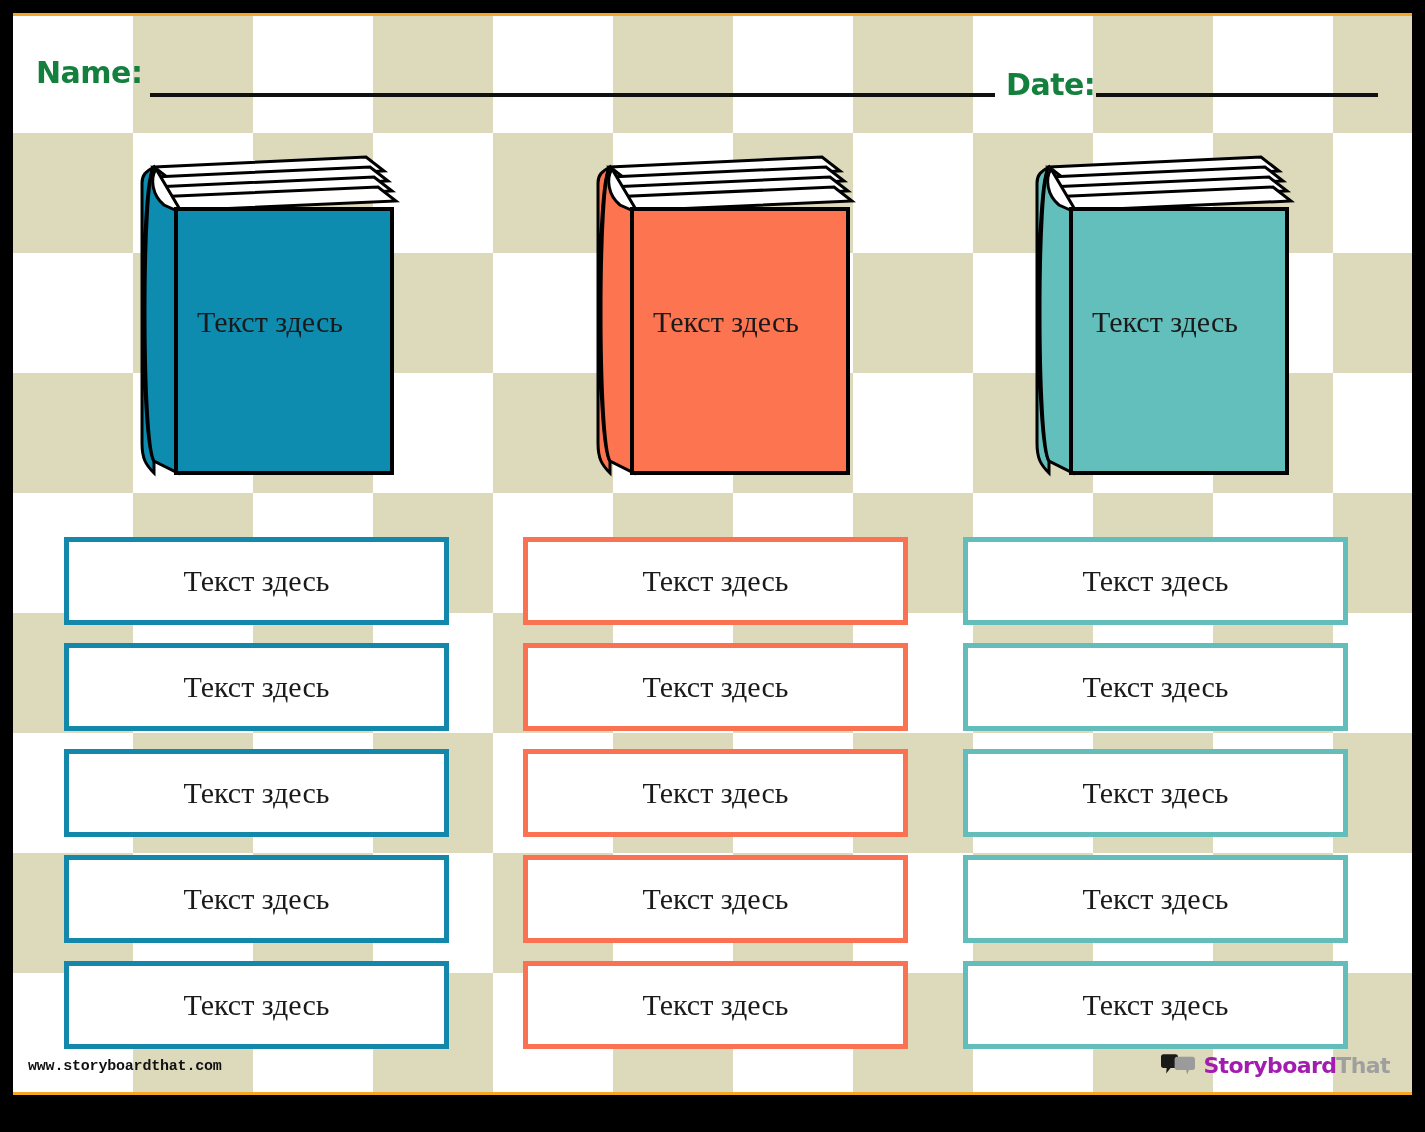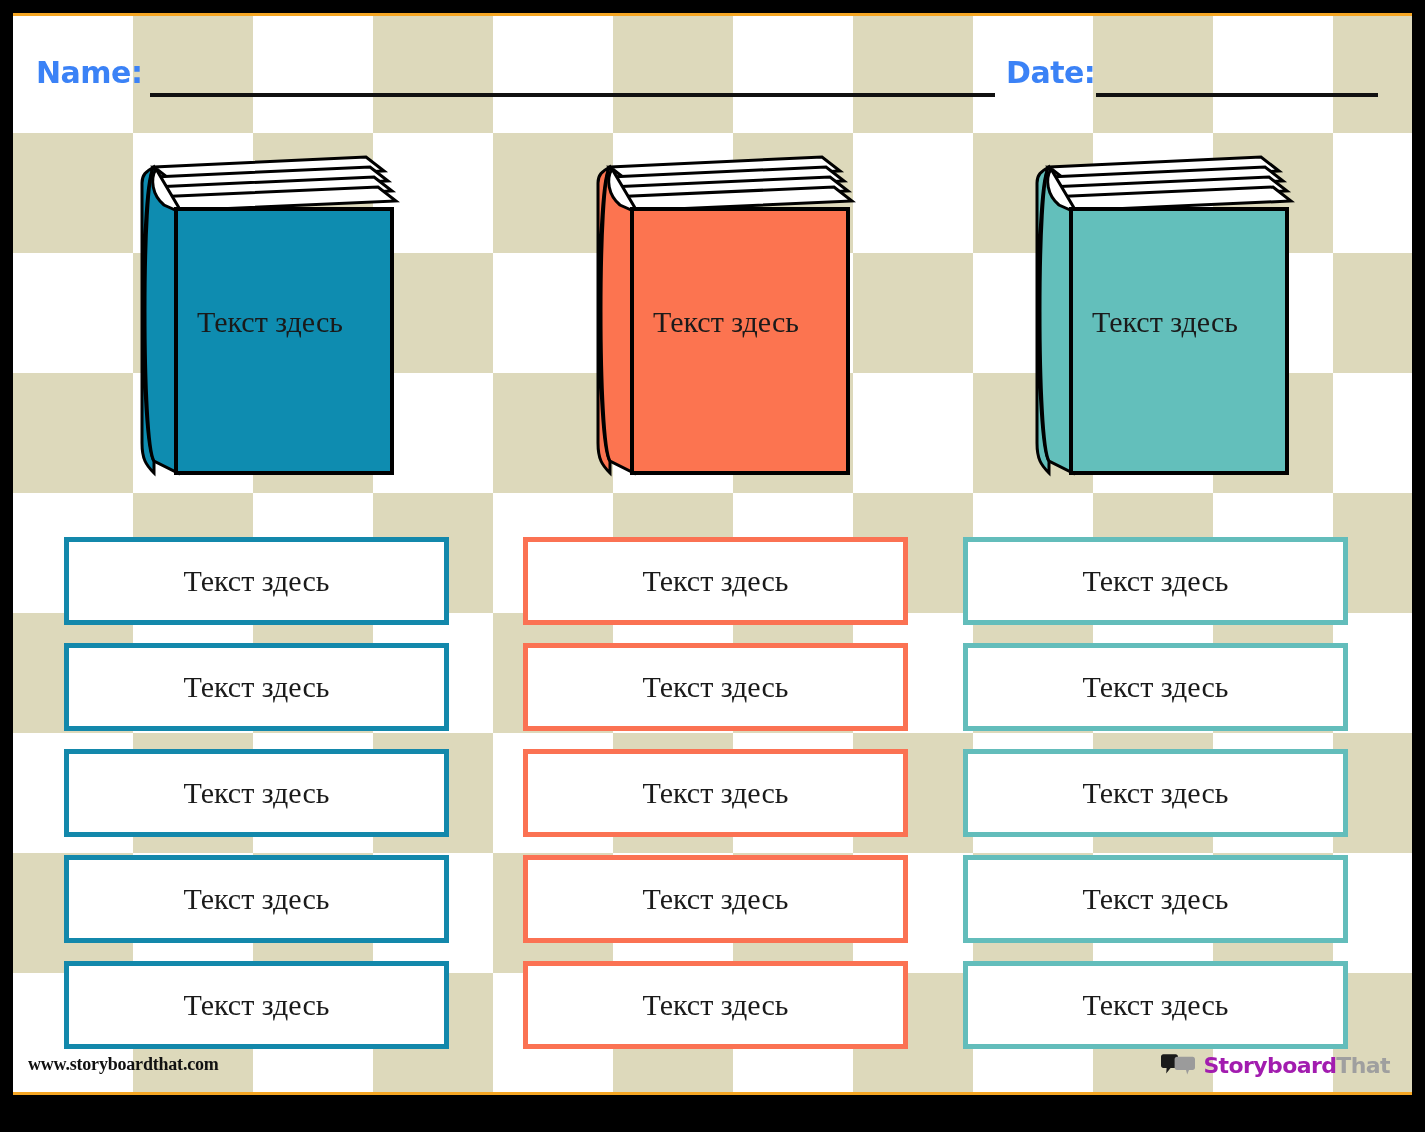--- a/index.html
+++ b/index.html
@@ -54,32 +54,32 @@
     position: absolute;
     left: 0; top: 36px;
     width: 100%;
     height: 56px;
   }
   .hdr-label {
     position: absolute;
     font-family: "DejaVu Sans", sans-serif;
     font-weight: bold;
     font-size: 30px;
-    color: #3b82f6;
+    color: #15803d;
     letter-spacing: -0.5px;
     white-space: nowrap;
   }
   #name-label { left: 23px; top: 6px; }
   #name-line {
     position: absolute;
     left: 137px; top: 44px;
     width: 845px; height: 4px;
     background: #111111;
   }
-  #date-label { left: 993px; top: 6px; }
+  #date-label { left: 993px; top: 18px; }
   #date-line {
     position: absolute;
     left: 1083px; top: 44px;
     width: 282px; height: 4px;
     background: #111111;
   }
 
   
   #books {
     position: absolute;
@@ -146,23 +146,23 @@
     position: absolute;
     left: 0;
     bottom: 0;
     width: 100%;
     height: 56px;
   }
   #site-url {
     position: absolute;
     left: 15px;
     bottom: 20px;
-    font-family: Liberation Serif, serif;
+    font-family: Liberation Mono, monospace;
     font-weight: bold;
-    font-size: 18px;
+    font-size: 15px;
     color: #111111;
     letter-spacing: -0.2px;
   }
   #logo {
     position: absolute;
     right: 22px;
     bottom: 17px;
     display: flex;
     align-items: center;
     gap: 7px;

